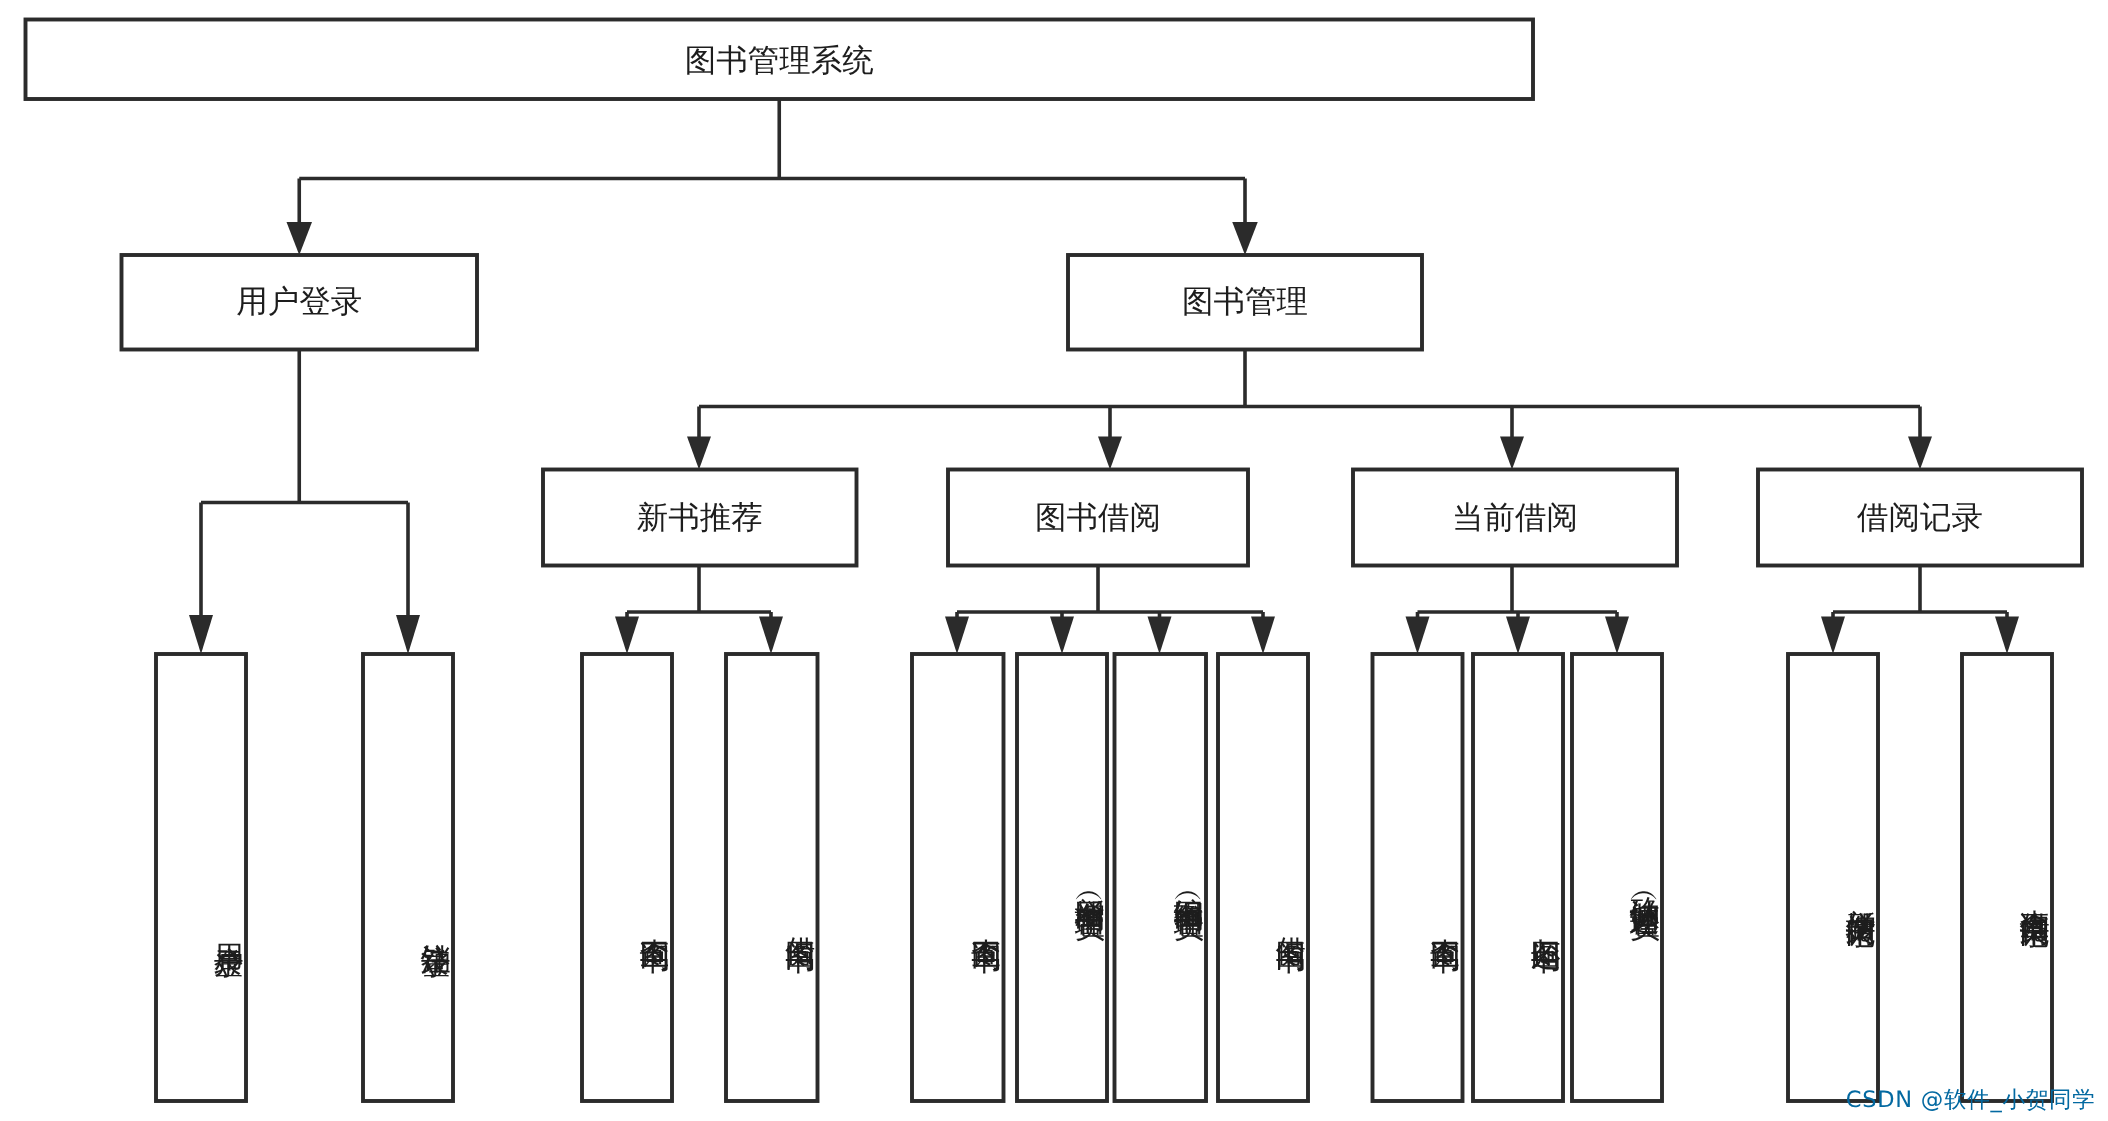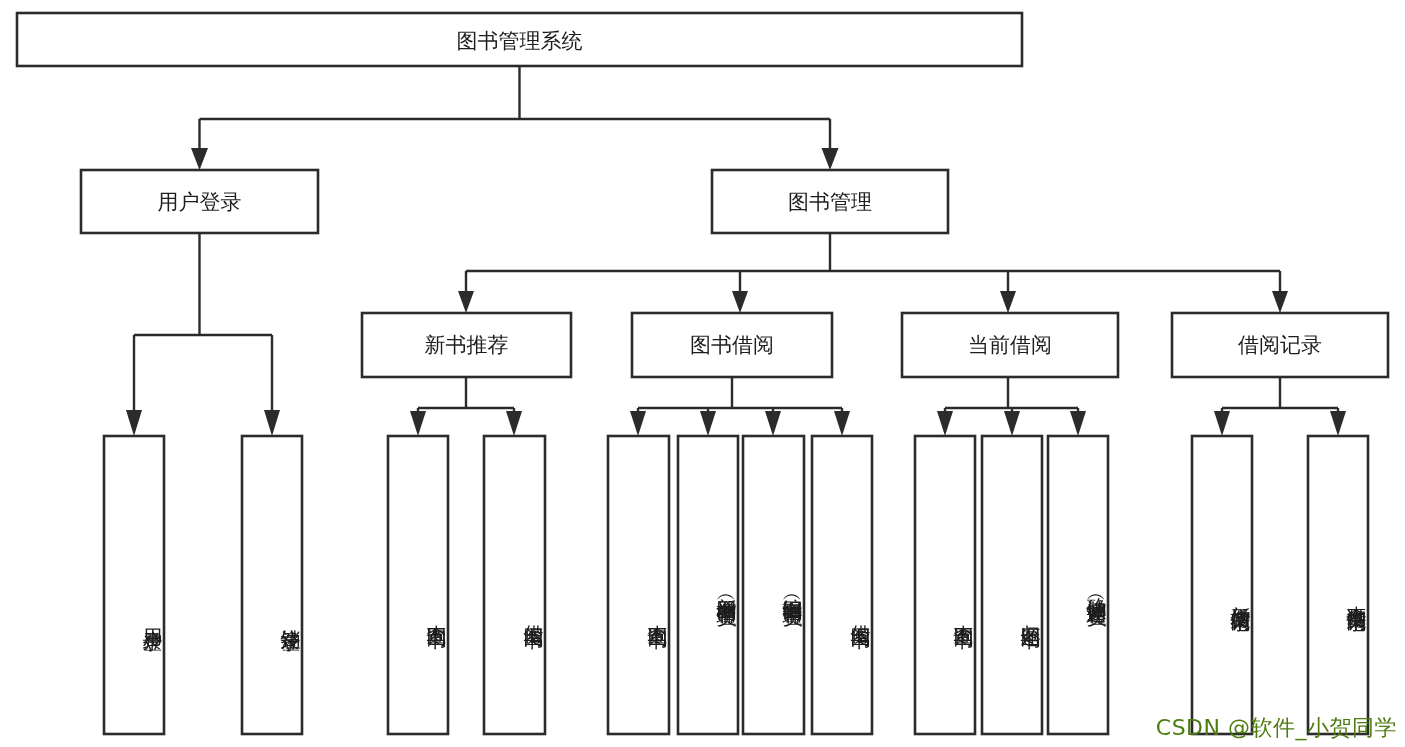--- a/index.html
+++ b/index.html
@@ -62,22 +62,22 @@
     justify-content: center;
     text-align: center;
     white-space: nowrap;
     pointer-events: none;
   }
   .watermark {
     position: absolute;
     right: 8px;
     bottom: 4px;
     font-family: "DejaVu Sans", "Liberation Sans", sans-serif;
-    font-size: 22px;
-    color: #4d7c0f;
+    font-size: 15px;
+    color: #0369a1;
     letter-spacing: 0.5px;
     white-space: nowrap;
   }
 </style>
 </head>
 <body>
 
 <div id="diagram-root">
 
   <svg id="flow" viewBox="0 0 1405 747">

